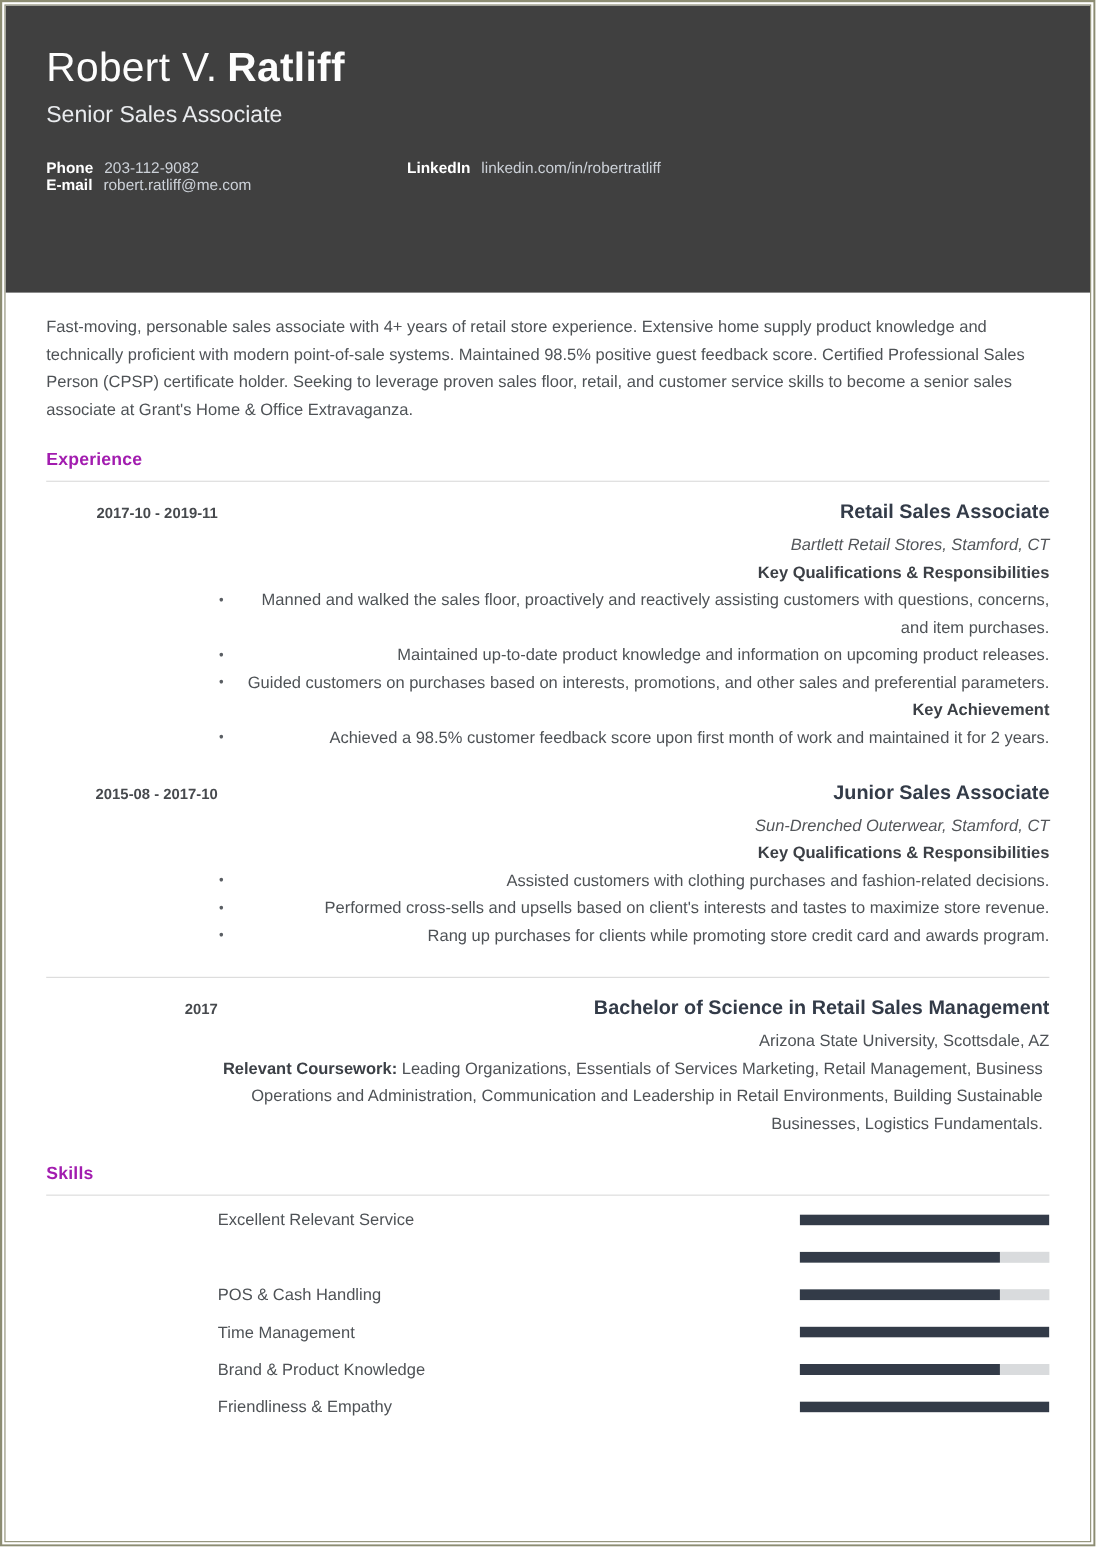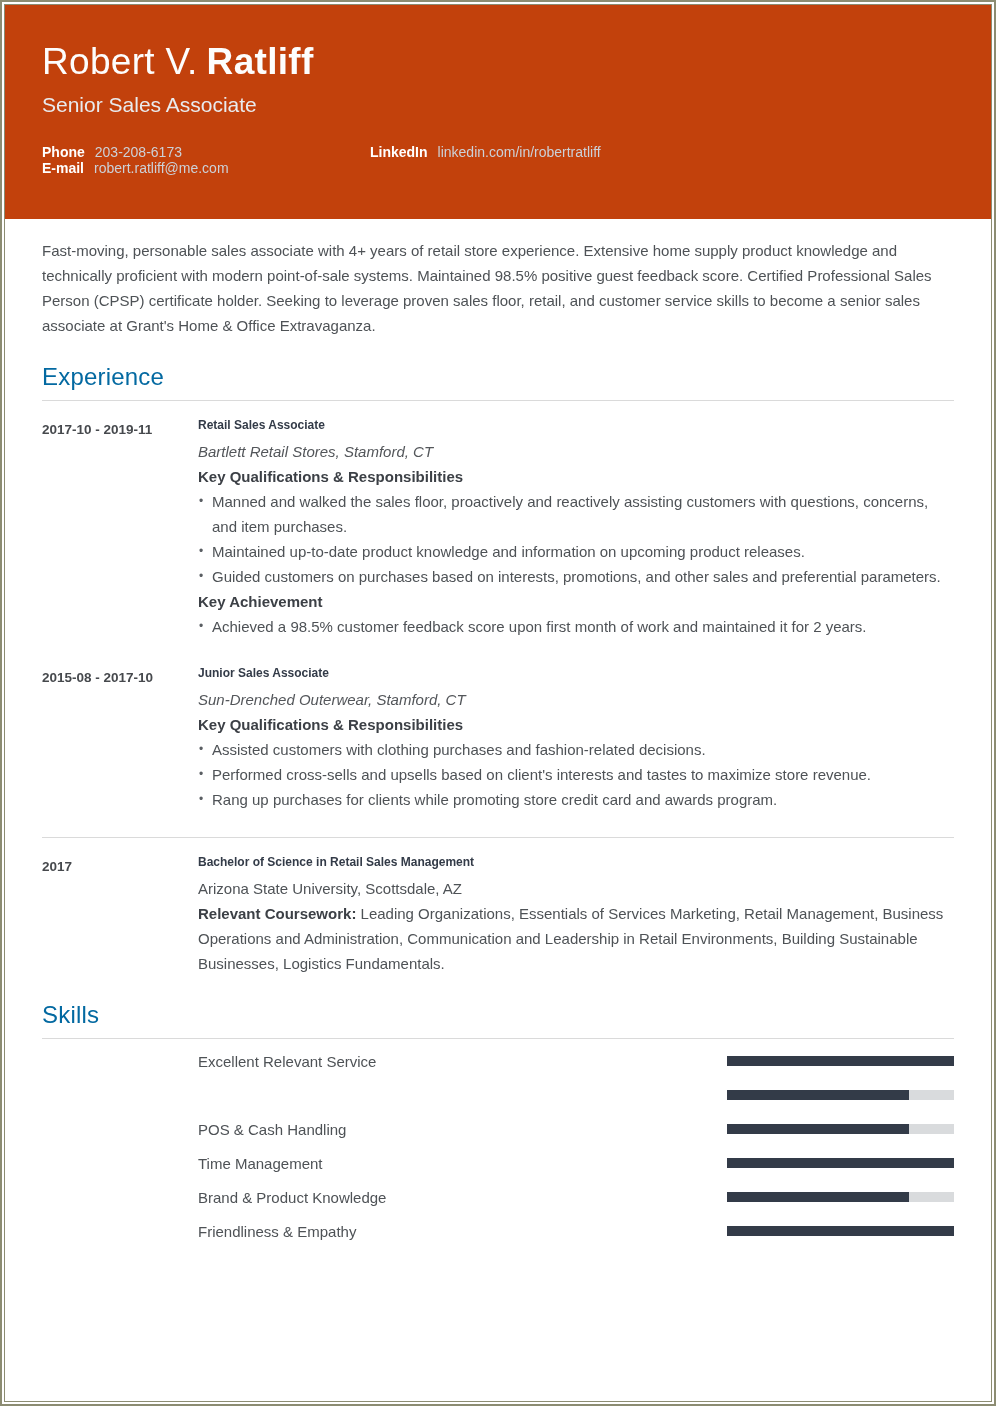--- a/index.html
+++ b/index.html
@@ -17,24 +17,24 @@
   .page-inner {
     width: 100%;
     height: 100%;
     border: 1px solid #8c8c72;
     background: #ffffff;
     overflow: hidden;
   }
 
   
   .resume-header {
-    background: #c2410c;
+    background: #404040;
     color: #ffffff;
     padding: 36px 46px 30px 37px;
-    height: 214px;
+    height: 261px;
   }
   .name {
     margin: 0;
     font-size: 37px;
     font-weight: 400;
     letter-spacing: 0.3px;
     color: #fdfdfd;
     line-height: 1.12;
   }
   .name .name-first { font-weight: 400; margin-right: 9px; }
@@ -62,44 +62,44 @@
     margin: 0;
     font-size: 15px;
     line-height: 25px;
     color: #4e5256;
     max-width: 896px;
   }
 
   .section { margin-top: 25px; }
   .section-title {
     margin: 0;
-    font-size: 24px;
-    font-weight: 400;
-    color: #0369a1;
+    font-size: 16px;
+    font-weight: 700;
+    color: #a21caf;
     letter-spacing: 0.2px;
   }
   .rule {
     height: 1px;
     background: #dadada;
     margin-top: 9px;
     margin-bottom: 17px;
   }
   .rule-skills { margin-bottom: 5px; }
 
-  .row { display: grid; grid-template-columns: 156px 1fr; }
+  .row { display: grid; grid-template-columns: 156px 1fr; text-align: right; }
   .dates {
     font-size: 13.5px;
     font-weight: 700;
     color: #46494d;
     padding-top: 4px;
     white-space: nowrap;
   }
   .entry-title {
     margin: 0 0 7px 0;
-    font-size: 12px;
+    font-size: 18px;
     font-weight: 700;
     color: #333b48;
   }
   .company {
     font-style: italic;
     font-size: 15px;
     line-height: 25px;
     color: #53565a;
   }
   .subhead {
@@ -155,21 +155,21 @@
 
     <header class="resume-header">
       <h1 class="name">
         <span class="name-first">Robert V.</span><span class="name-last">Ratliff</span>
       </h1>
       <div class="headline">Senior Sales Associate</div>
 
       <div class="contacts">
         <div class="contact-item">
           <span class="contact-label">Phone</span>
-          <span class="contact-value">203-208-6173</span>
+          <span class="contact-value">203-112-9082</span>
         </div>
         <div class="contact-item">
           <span class="contact-label">LinkedIn</span>
           <span class="contact-value">linkedin.com/in/robertratliff</span>
         </div>
         <div class="contact-item">
           <span class="contact-label">E-mail</span>
           <span class="contact-value">robert.ratliff@me.com</span>
         </div>
       </div>

